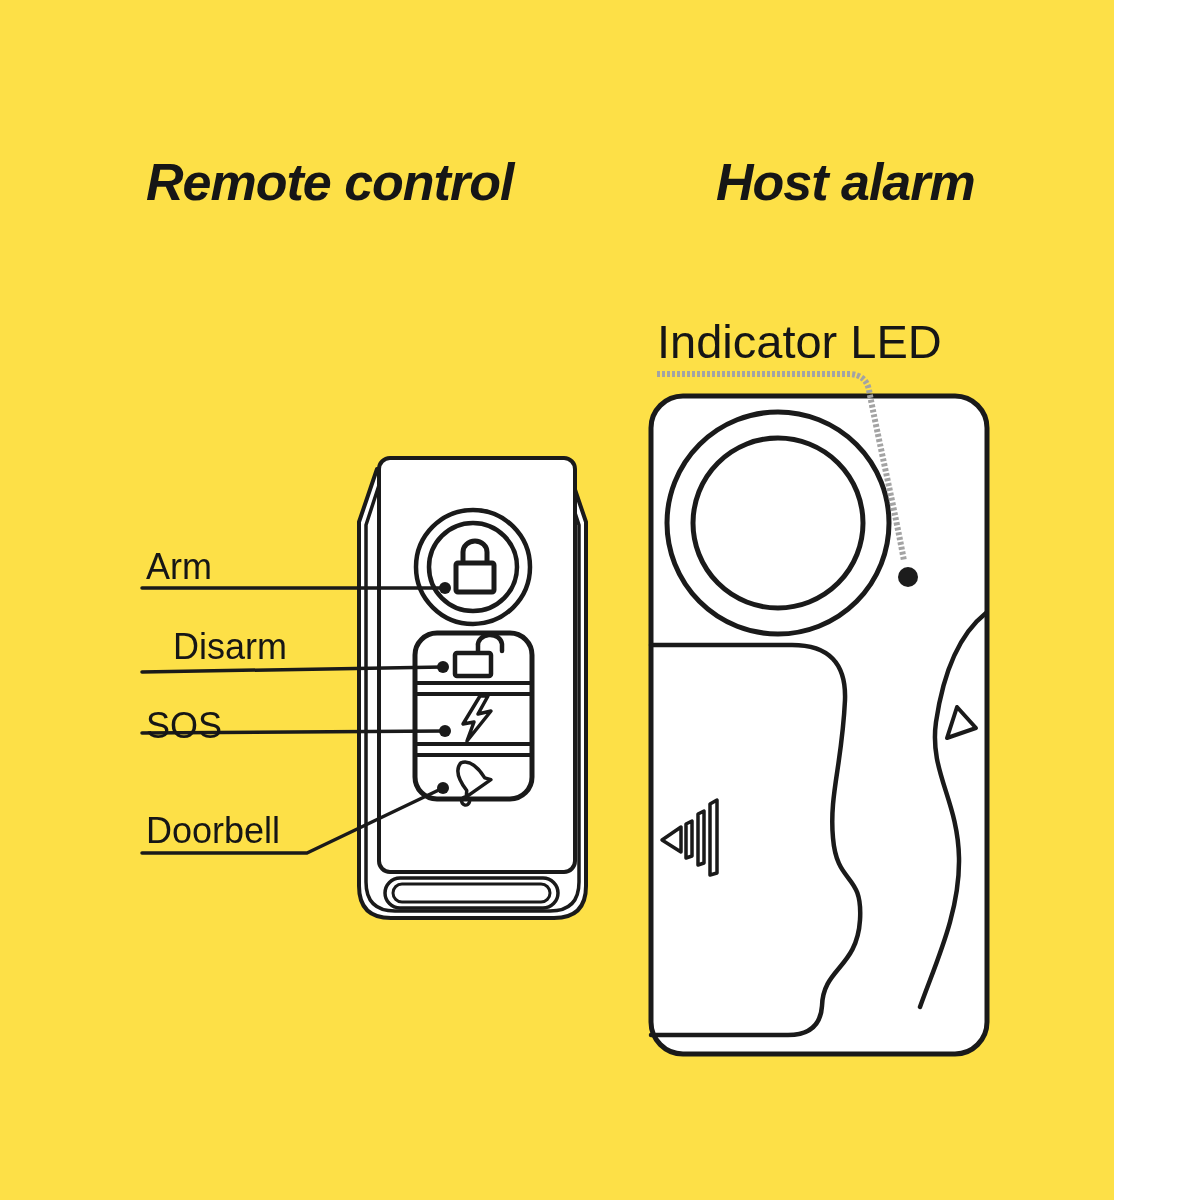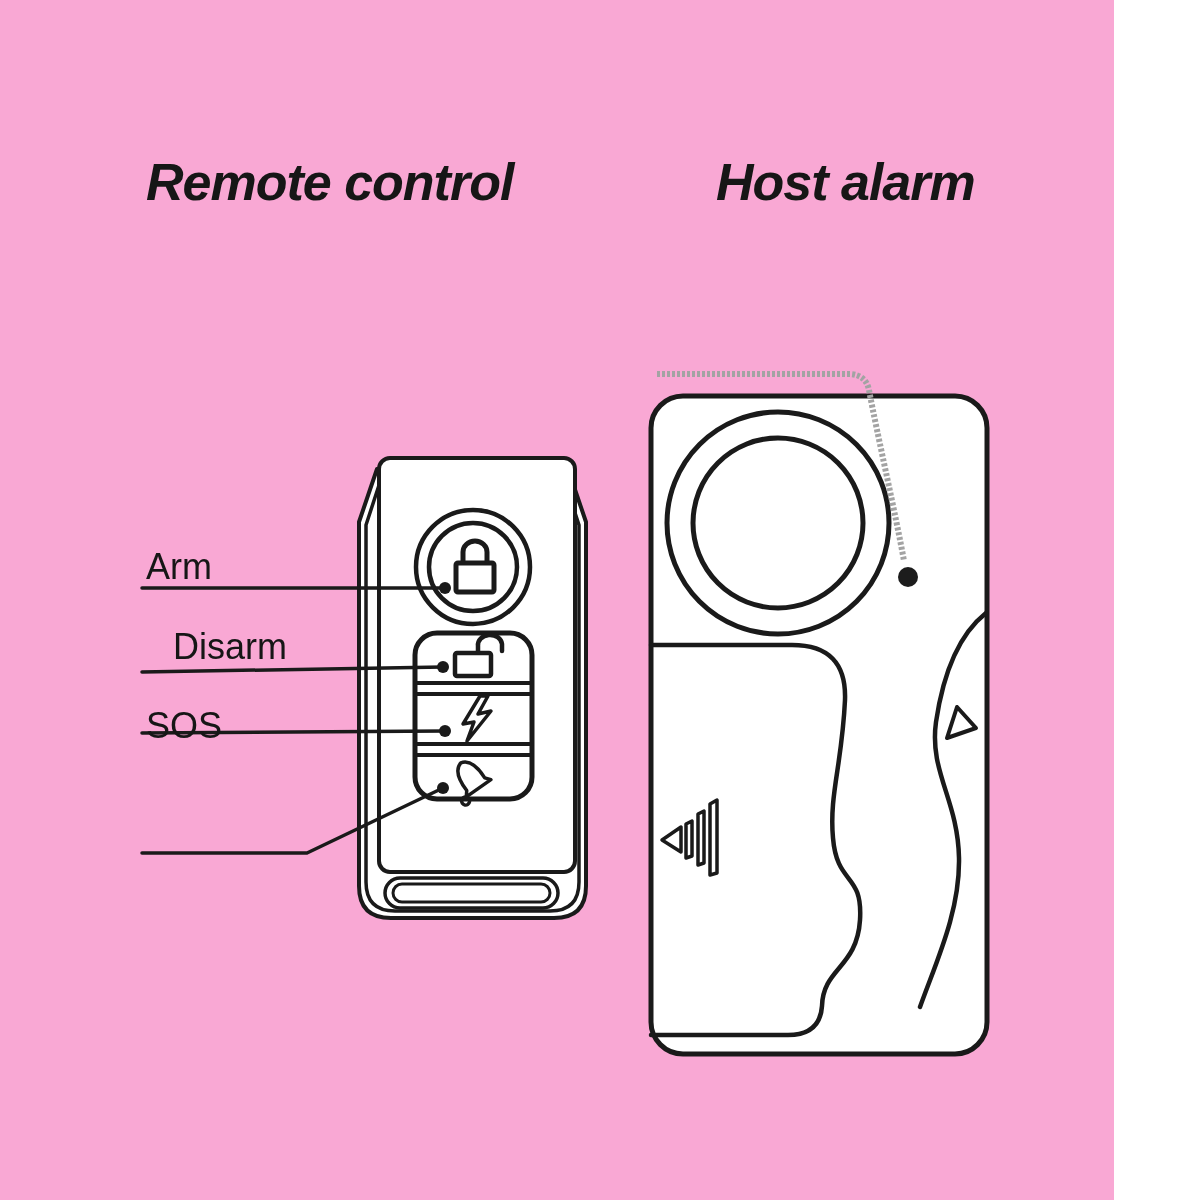--- a/index.html
+++ b/index.html
@@ -1,17 +1,17 @@
 <!DOCTYPE html>
 <html><head>
 <meta charset="utf-8">
 <style>
   html,body{margin:0;padding:0;background:#ffffff;}
   #canvas{
-    position:relative;width:1114px;height:1200px;background:#f9a8d4;
+    position:relative;width:1114px;height:1200px;background:#fde047;
     overflow:hidden;font-family:"Liberation Sans",sans-serif;color:#161616;
   }
   #canvas svg{position:absolute;left:0;top:0;}
   .txt{position:absolute;white-space:nowrap;line-height:1;}
   .title{font-size:52px;font-weight:bold;font-style:italic;letter-spacing:-1px;}
   .part-label{font-size:36px;font-weight:400;}
   .indicator-label{font-size:47px;font-weight:400;}
   .t-remote{left:146px;top:156px;}
   .t-host{left:716px;top:156px;}
   .l-indicator{left:657px;top:318px;}
@@ -106,16 +106,18 @@
       <line x1="142" y1="733" x2="445" y2="731"></line>
       <circle fill="#1a1a1a" stroke="none" cx="445" cy="731" r="6"></circle>
 
       <path d="M 142 853 L 307 853 L 443 788"></path>
       <circle fill="#1a1a1a" stroke="none" cx="443" cy="788" r="6"></circle>
     </g>
   </svg>
 
   <div class="txt title t-remote">Remote control</div>
   <div class="txt title t-host">Host alarm</div>
+  <div class="txt indicator-label l-indicator">Indicator LED</div>
   <div class="txt part-label l-arm">Arm</div>
   <div class="txt part-label l-disarm">Disarm</div>
   <div class="txt part-label l-sos">SOS</div>
+  <div class="txt part-label l-doorbell">Doorbell</div>
 </div>
 
 </body></html>

